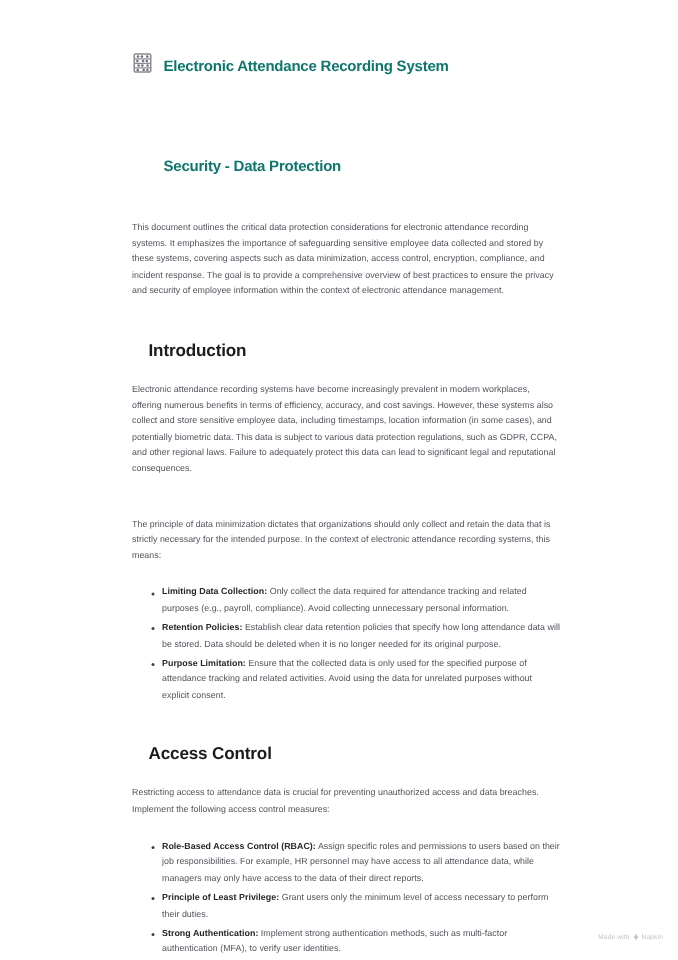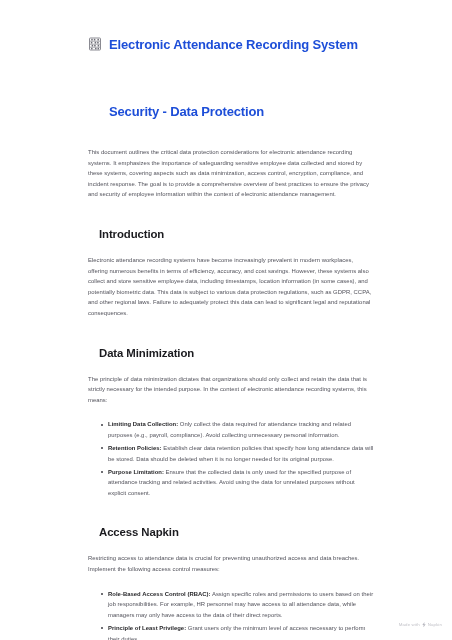--- a/index.html
+++ b/index.html
@@ -23,24 +23,24 @@
   .content {
     position: absolute;
     left: 88px;
     top: 34px;
     width: 286px;
   }
 
   
   .doc-title {
     display: block;
-    font-size: 13px;
+    font-size: 10px;
     line-height: 22px;
     font-weight: 700;
-    color: #1d4ed8;
+    color: #0f766e;
     letter-spacing: -0.15px;
     margin: 0 0 24px 0;
     padding-left: 21px;
     text-indent: -21px;
     position: relative;
   }
   .title-icon {
     display: inline-block;
     width: 14px;
     height: 14px;
@@ -161,31 +161,30 @@
     </h1>
 
     <p class="para">This document outlines the critical data protection considerations for electronic attendance recording systems. It emphasizes the importance of safeguarding sensitive employee data collected and stored by these systems, covering aspects such as data minimization, access control, encryption, compliance, and incident response. The goal is to provide a comprehensive overview of best practices to ensure the privacy and security of employee information within the context of electronic attendance management.</p>
 
     <div class="section">
       <h2 class="section-heading">Introduction</h2>
       <p class="para" style="margin-bottom:0;">Electronic attendance recording systems have become increasingly prevalent in modern workplaces, offering numerous benefits in terms of efficiency, accuracy, and cost savings. However, these systems also collect and store sensitive employee data, including timestamps, location information (in some cases), and potentially biometric data. This data is subject to various data protection regulations, such as GDPR, CCPA, and other regional laws. Failure to adequately protect this data can lead to significant legal and reputational consequences.</p>
     </div>
 
     <div class="section">
-      <h2 class="section-heading">Data Minimization</h2>
       <p class="para tight">The principle of data minimization dictates that organizations should only collect and retain the data that is strictly necessary for the intended purpose. In the context of electronic attendance recording systems, this means:</p>
       <ul class="bullets">
         <li><span class="lead">Limiting Data Collection:</span><span> Only collect the data required for attendance tracking and related purposes (e.g., payroll, compliance). Avoid collecting unnecessary personal information.</span></li>
         <li><span class="lead">Retention Policies:</span><span> Establish clear data retention policies that specify how long attendance data will be stored. Data should be deleted when it is no longer needed for its original purpose.</span></li>
         <li><span class="lead">Purpose Limitation:</span><span> Ensure that the collected data is only used for the specified purpose of attendance tracking and related activities. Avoid using the data for unrelated purposes without explicit consent.</span></li>
       </ul>
     </div>
 
     <div class="section">
-      <h2 class="section-heading">Access Napkin</h2>
+      <h2 class="section-heading">Access Control</h2>
       <p class="para tight">Restricting access to attendance data is crucial for preventing unauthorized access and data breaches. Implement the following access control measures:</p>
       <ul class="bullets">
         <li><span class="lead">Role-Based Access Control (RBAC):</span><span> Assign specific roles and permissions to users based on their job responsibilities. For example, HR personnel may have access to all attendance data, while managers may only have access to the data of their direct reports.</span></li>
         <li><span class="lead">Principle of Least Privilege:</span><span> Grant users only the minimum level of access necessary to perform their duties.</span></li>
         <li><span class="lead">Strong Authentication:</span><span> Implement strong authentication methods, such as multi-factor authentication (MFA), to verify user identities.</span></li>
       </ul>
     </div>
 
   </div>
 

